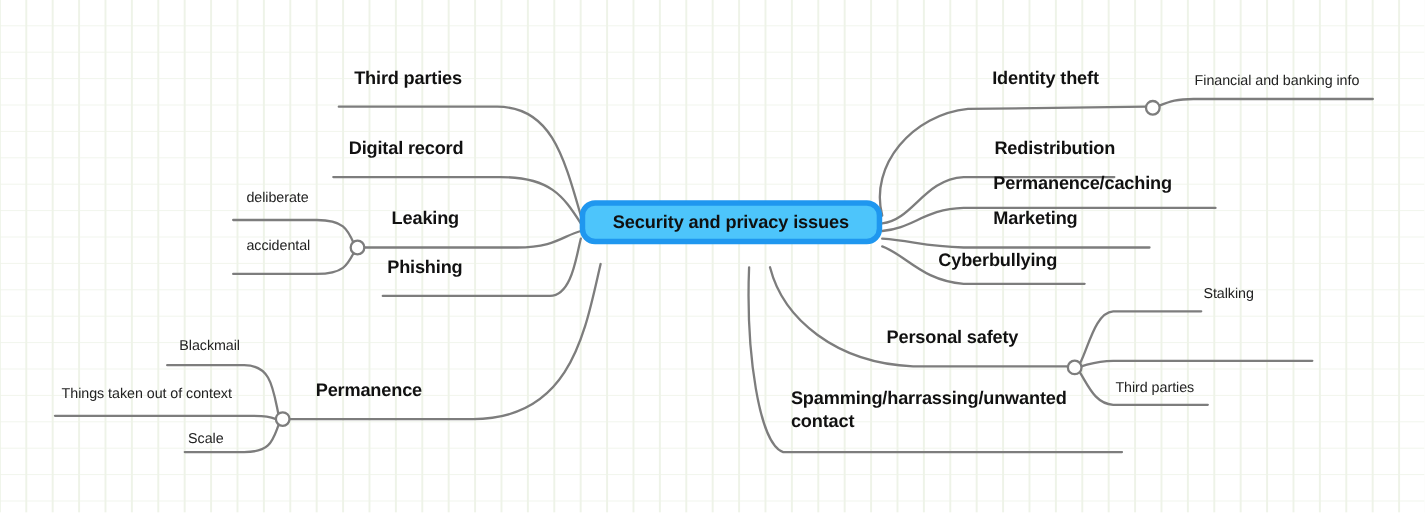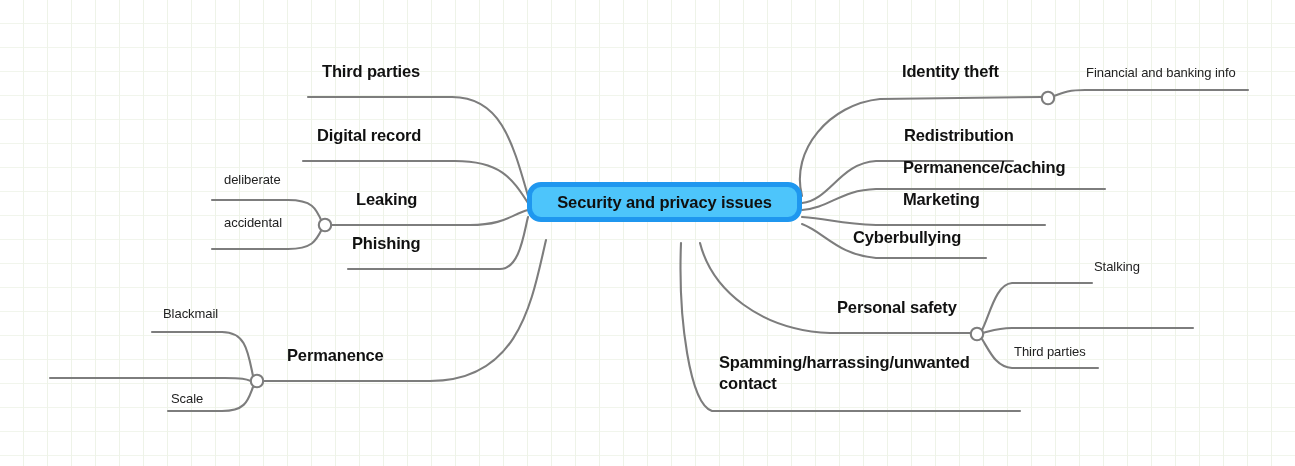--- a/index.html
+++ b/index.html
@@ -136,34 +136,35 @@
   <div class="node-label lvl1" style="left:352px; top:233px;">Phishing</div>
 
   <div class="node-label lvl1" style="left:287px; top:345px;">Permanence</div>
 
   <div class="node-label lvl2" style="left:224px; top:172px;">deliberate</div>
 
   <div class="node-label lvl2" style="left:224px; top:215px;">accidental</div>
 
   <div class="node-label lvl2" style="left:163px; top:306px;">Blackmail</div>
 
+  <div class="node-label lvl2" style="left:56px; top:350px;">Things taken out of context</div>
 
   <div class="node-label lvl2" style="left:171px; top:391px;">Scale</div>
 
   <div class="node-label lvl1" style="left:902px; top:61px;">Identity theft</div>
 
   <div class="node-label lvl1" style="left:904px; top:125px;">Redistribution</div>
 
   <div class="node-label lvl1" style="left:903px; top:157px;">Permanence/caching</div>
 
   <div class="node-label lvl1" style="left:903px; top:189px;">Marketing</div>
 
   <div class="node-label lvl1" style="left:853px; top:227px;">Cyberbullying</div>
 
-  <div class="node-label lvl1" style="left:806px; top:297px;margin-left:31px;">Personal safety</div>
+  <div class="node-label lvl1" style="left:806px; top:297px;">Personal safety</div>
 
   <div class="node-label lvl1 wrap" style="left:719px; top:352px; width:292px;">Spamming/harrassing/unwanted contact</div>
 
   <div class="node-label lvl2" style="left:1086px; top:65px;">Financial and banking info</div>
 
   <div class="node-label lvl2" style="left:1070px; top:259px;margin-left:24px;">Stalking</div>
 
 
   <div class="node-label lvl2" style="left:1014px; top:344px;">Third parties</div>
 

